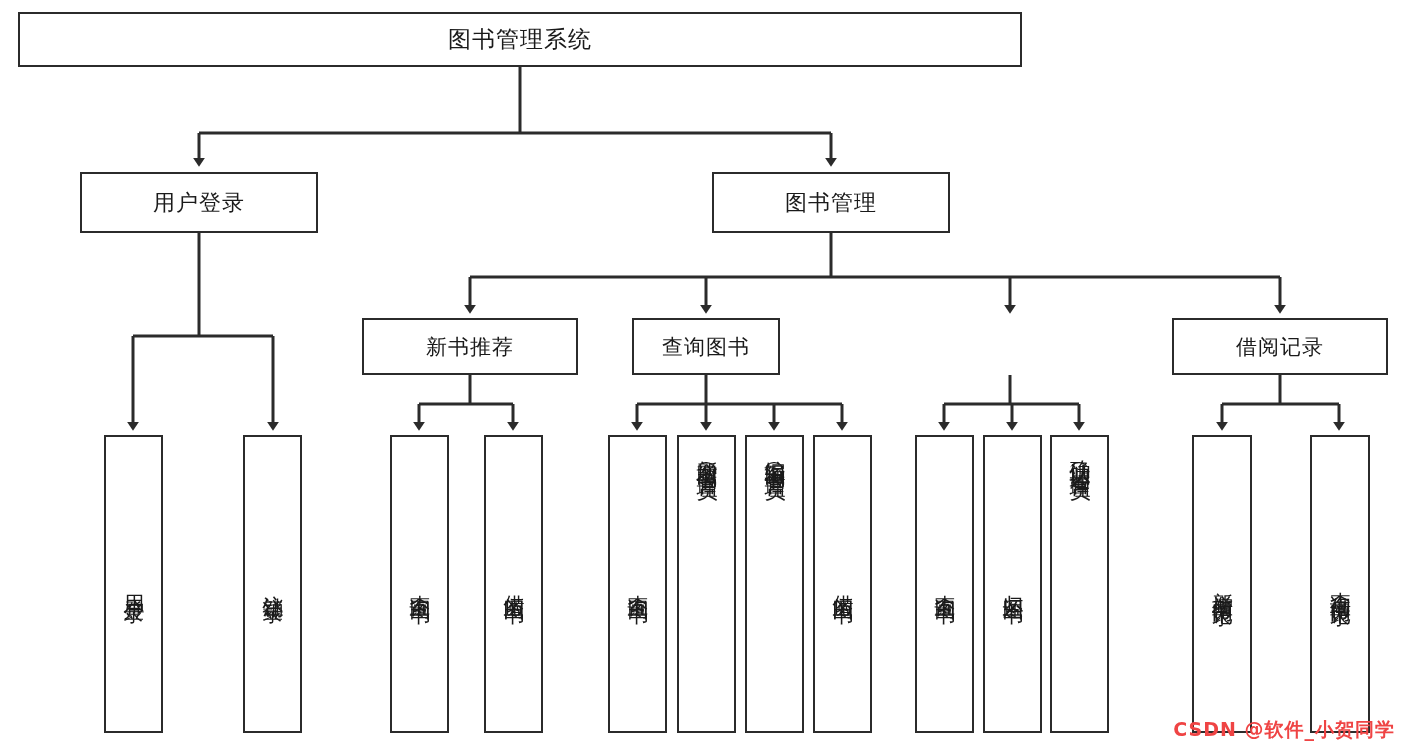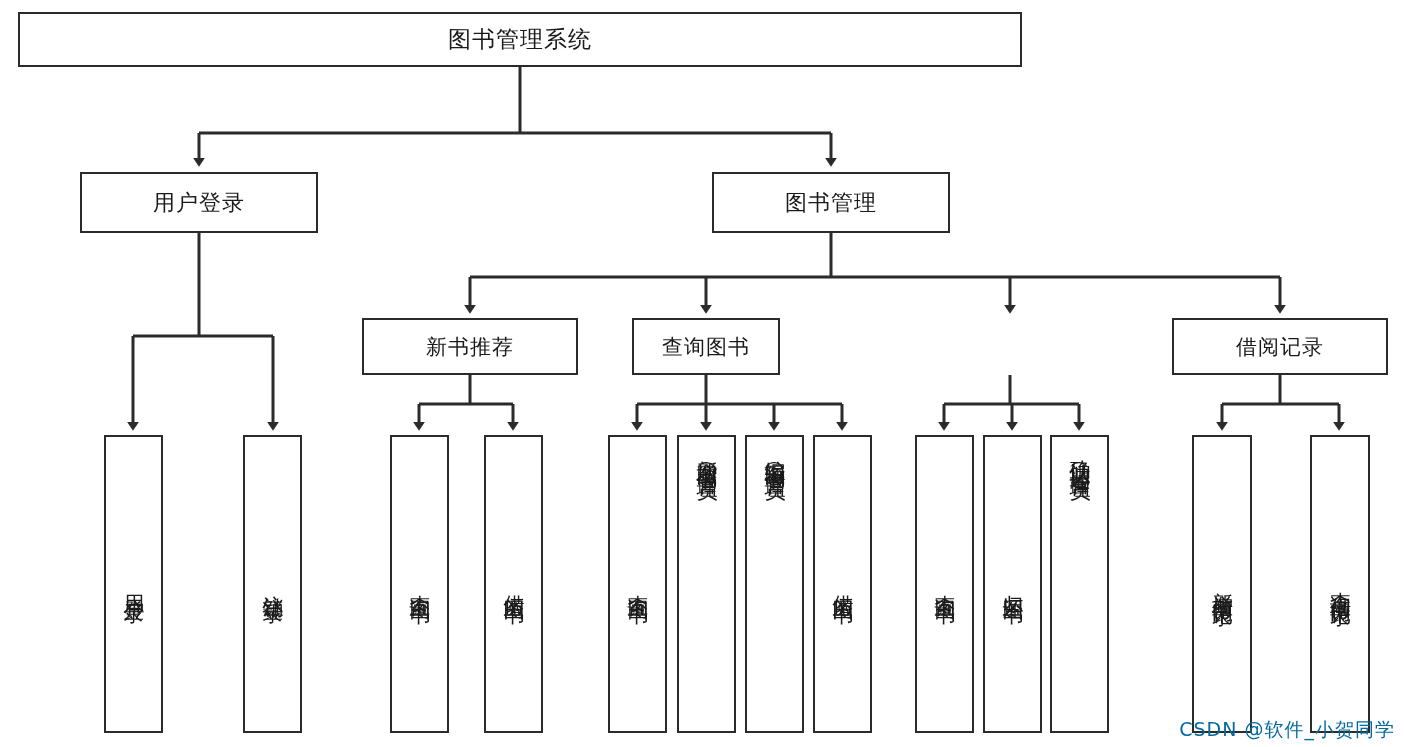--- a/index.html
+++ b/index.html
@@ -63,23 +63,24 @@
   }
   .hlabel {
     white-space: nowrap;
     letter-spacing: 1px;
   }
   #watermark {
     position: absolute;
     right: 8px;
     bottom: 4px;
     font-size: 19px;
-    color: #0369a1;
+    color: #ef4444;
     white-space: nowrap;
     letter-spacing: 1px;
+    font-weight: bold;
   }
 </style>
 </head>
 <body>
 
 <div id="canvas">
 
   <svg id="wires" viewBox="0 0 1405 747">
     <defs>
       <marker id="arrow" markerWidth="10" markerHeight="12" refX="2.2" refY="6" orient="auto" markerUnits="userSpaceOnUse">

